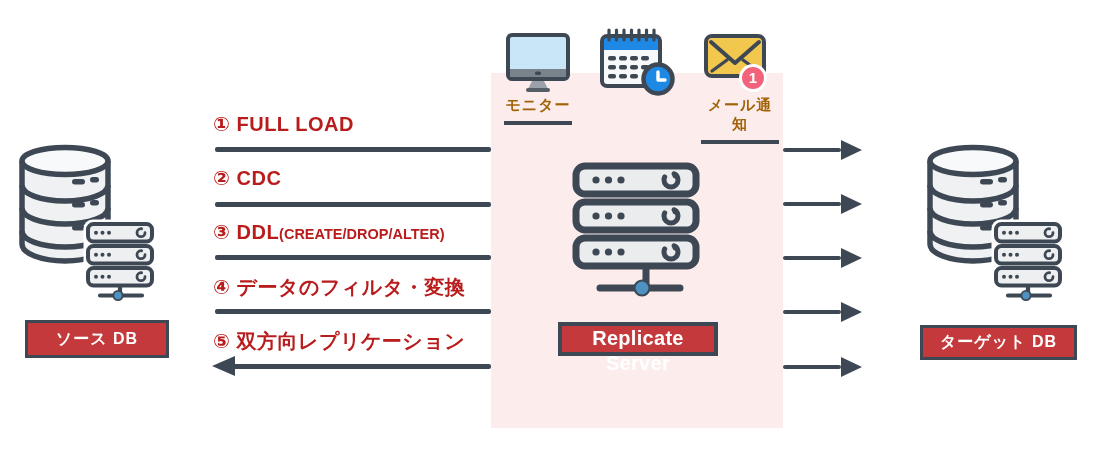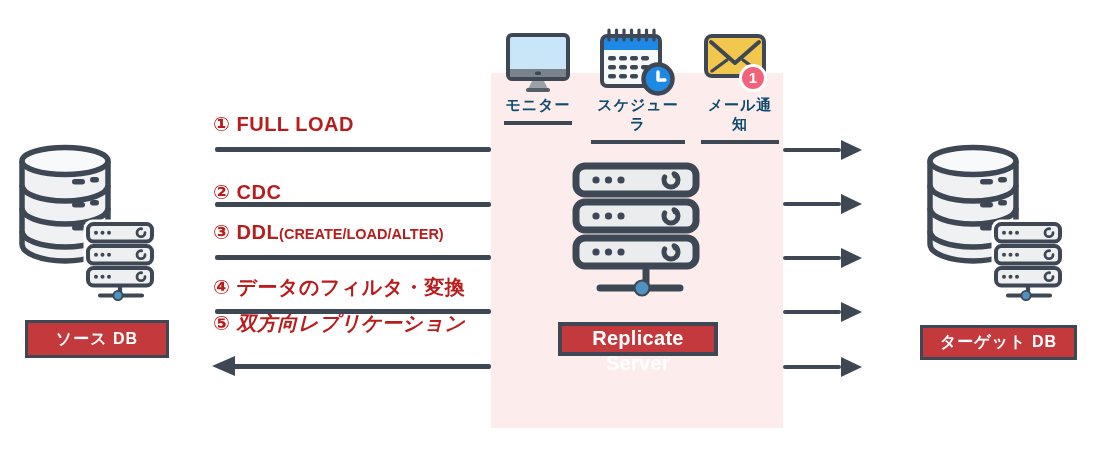--- a/index.html
+++ b/index.html
@@ -11,30 +11,30 @@
 
   
   .svg-abs { position:absolute; overflow:visible; }
   .monitor-svg  { left:506px; top:33px;  width:64px; height:60px; }
   .calendar-svg { left:599px; top:26px;  width:76px; height:72px; }
   .mail-svg     { left:704px; top:34px;  width:62px; height:44px; }
   .mail-badge { position:absolute; left:739px; top:64px; width:28px; height:28px;
     background:#f2637b; border:3px solid #ffffff; border-radius:50%;
     color:#fff; font-size:15px; font-weight:bold; text-align:center; line-height:22px; }
   .icon-label { position:absolute; top:96px; text-align:center; font-size:15px; font-weight:bold;
-    color:#0c4a6e; padding-bottom:6px; border-bottom:4px solid #3e4854; letter-spacing:1px; }
+    color:#a16207; padding-bottom:6px; border-bottom:4px solid #3e4854; letter-spacing:1px; }
   .lbl-monitor   { left:504px; width:68px; }
   .lbl-scheduler { left:591px; width:94px; }
   .lbl-mail      { left:701px; width:78px;text-align:center; }
 
   
   .flow-label { position:absolute; left:213px; white-space:nowrap; color:#b91c1c;
     font-size:20px; font-weight:bold; letter-spacing:0.5px; }
   .flow-label .sub { font-size:14.5px; font-weight:bold; letter-spacing:0; }
-  .fl0 { top:112px; } .fl1 { top:180px; } .fl2 { top:220px; } .fl3 { top:274px; } .fl4 { top:310px;font-style:italic; }
+  .fl0 { top:112px; } .fl1 { top:166px; } .fl2 { top:220px; } .fl3 { top:274px; } .fl4 { top:328px; }
 
   .flow-line { position:absolute; height:5px; background:#3e4854; border-radius:2px; }
   .ln0 { left:215px; width:276px; top:147px; }
   .ln1 { left:215px; width:276px; top:202px; }
   .ln2 { left:215px; width:276px; top:255px; }
   .ln3 { left:215px; width:276px; top:309px; }
   .ln4 { left:233px; width:258px; top:364px; }
   .arrow-left { position:absolute; left:212px; top:356px; width:0; height:0;
     border-top:10.5px solid transparent; border-bottom:10.5px solid transparent;
     border-right:23px solid #3e4854; }
@@ -106,26 +106,25 @@
 
   <svg class="svg-abs mail-svg" viewBox="0 0 62 44">
     <rect x="2" y="2" width="58" height="40" rx="6" fill="#f2c74e" stroke="#3e4854" stroke-width="4"></rect>
     <polyline points="7,8 31,29 55,8" fill="none" stroke="#3e4854" stroke-width="4" stroke-linecap="round" stroke-linejoin="round"></polyline>
     <line x1="8" y1="37" x2="23" y2="26" stroke="#3e4854" stroke-width="3.4" stroke-linecap="round"></line>
     <line x1="54" y1="37" x2="39" y2="26" stroke="#3e4854" stroke-width="3.4" stroke-linecap="round"></line>
   </svg>
   <div class="mail-badge">1</div>
 
   <div class="icon-label lbl-monitor">モニター</div>
-  <div class="icon-label lbl-scheduler">スケジューラ</div>
   <div class="icon-label lbl-mail">メール通知</div>
 
   <div class="flow-label fl0"><span>① FULL LOAD</span><span class="sub"></span></div>
   <div class="flow-label fl1"><span>② CDC</span><span class="sub"></span></div>
-  <div class="flow-label fl2"><span>③ DDL</span><span class="sub">(CREATE/LOAD/ALTER)</span></div>
+  <div class="flow-label fl2"><span>③ DDL</span><span class="sub">(CREATE/DROP/ALTER)</span></div>
   <div class="flow-label fl3"><span>④ データのフィルタ・変換</span><span class="sub"></span></div>
   <div class="flow-label fl4"><span>⑤ 双方向レプリケーション</span><span class="sub"></span></div>
 
   <div class="flow-line ln0"></div>
   <div class="flow-line ln1"></div>
   <div class="flow-line ln2"></div>
   <div class="flow-line ln3"></div>
   <div class="flow-line ln4"></div>
   <div class="arrow-left"></div>
 

